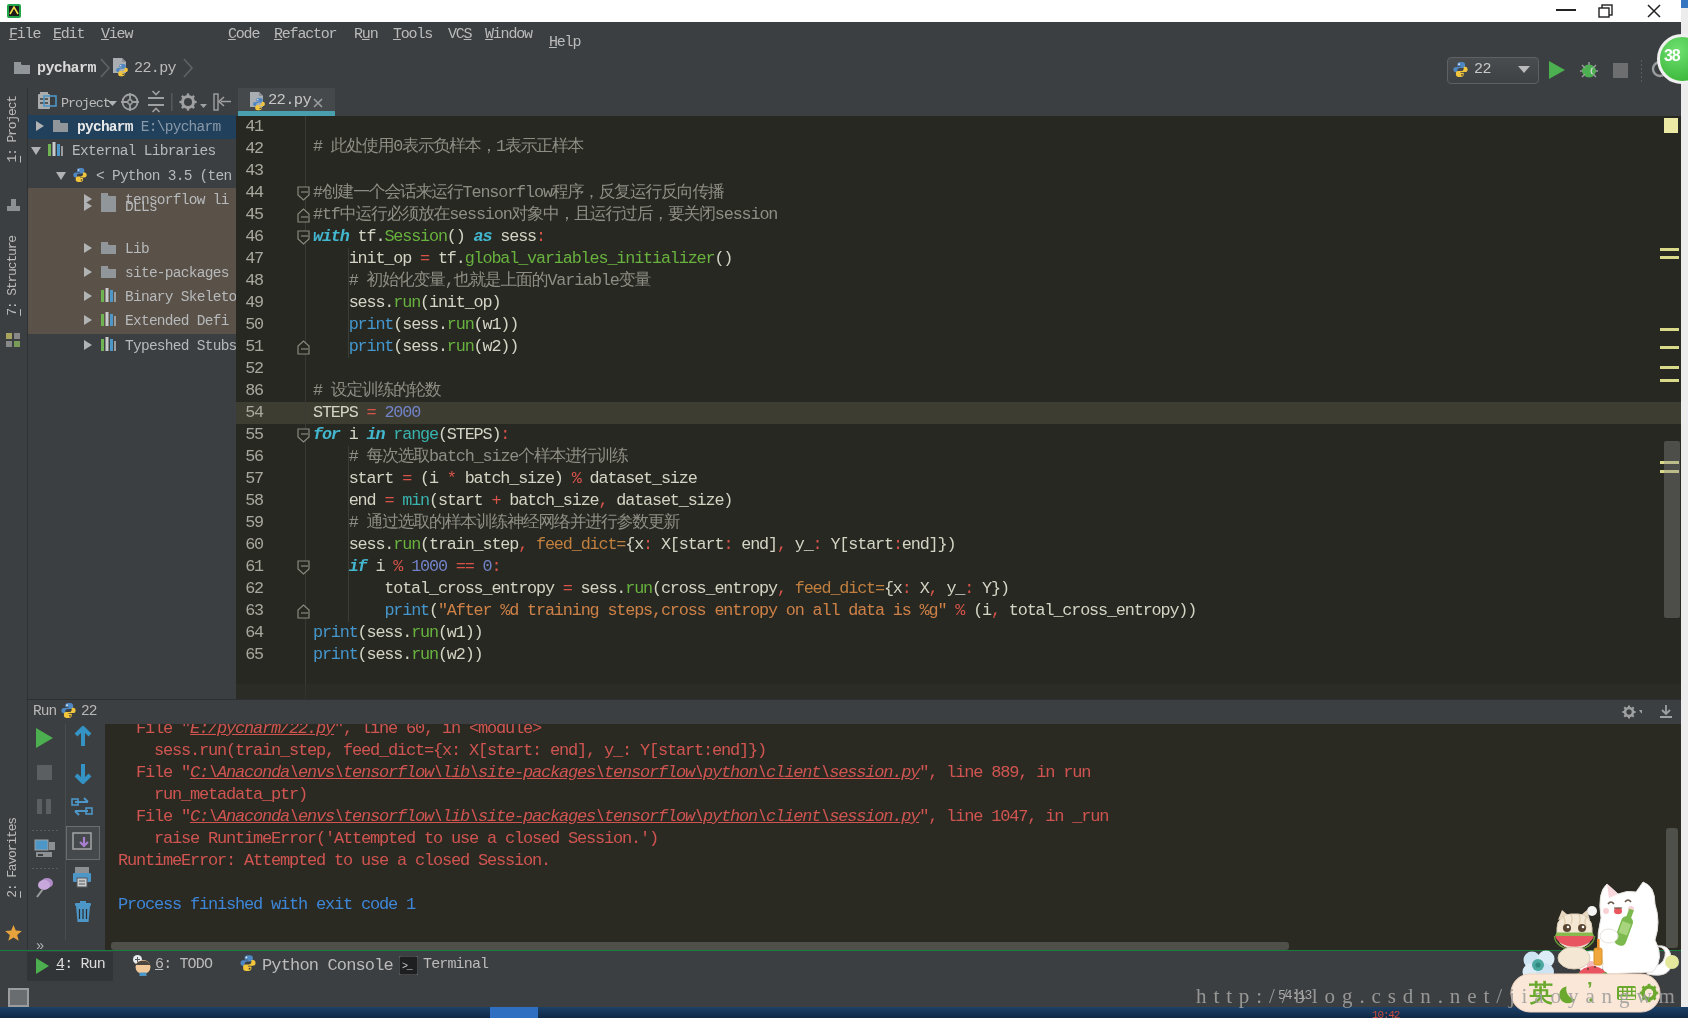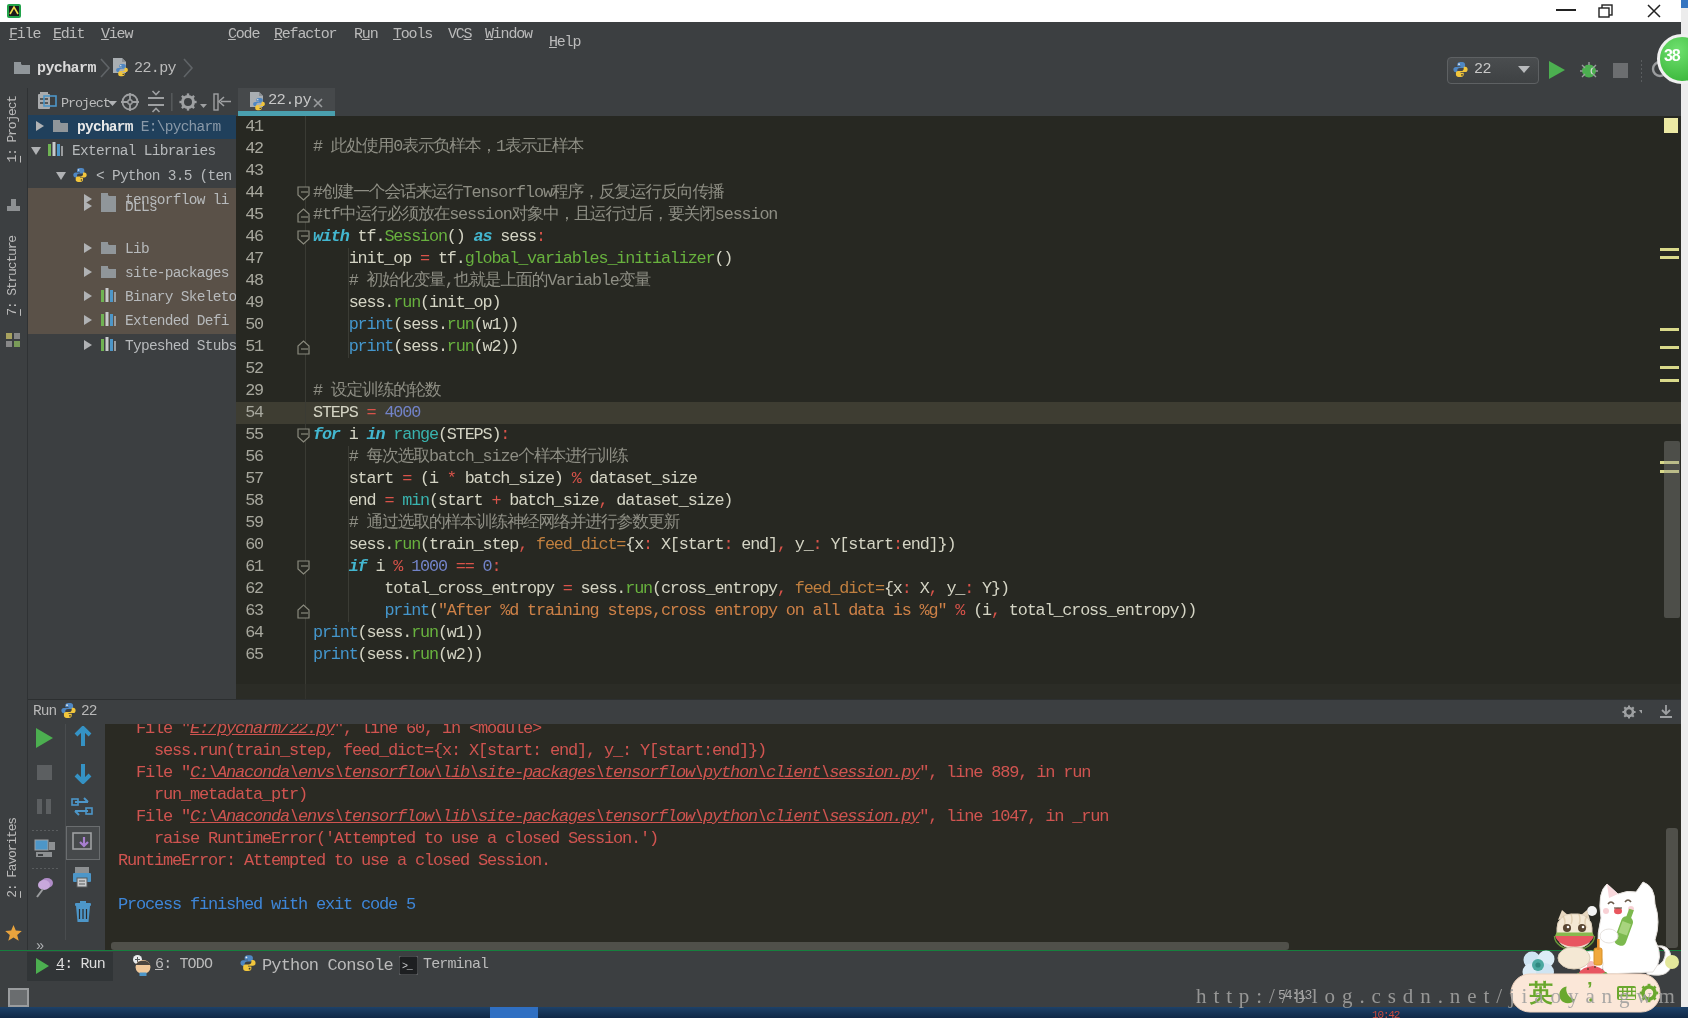--- a/index.html
+++ b/index.html
@@ -257,24 +257,24 @@
       <div class="gnum" style="top:154px;left:-13px;">48</div>
       <div class="codeline" style="top:154px;left:77px;"><span class="cm">    # 初始化变量,也就是上面的Variable变量</span></div>
       <div class="gnum" style="top:176px;left:-13px;">49</div>
       <div class="codeline" style="top:176px;left:77px;">    sess.<span class="fn">run</span>(init_op)</div>
       <div class="gnum" style="top:198px;left:-13px;">50</div>
       <div class="codeline" style="top:198px;left:77px;">    <span class="pr">print</span>(sess.<span class="fn">run</span>(w1))</div>
       <div class="gnum" style="top:220px;left:-13px;">51</div>
       <div class="codeline" style="top:220px;left:77px;">    <span class="pr">print</span>(sess.<span class="fn">run</span>(w2))</div>
       <div class="gnum" style="top:242px;left:-13px;">52</div>
       <div class="codeline" style="top:242px;left:77px;"></div>
-      <div class="gnum" style="top:264px;left:-13px;">29</div>
+      <div class="gnum" style="top:264px;left:-13px;">86</div>
       <div class="codeline" style="top:264px;left:77px;"><span class="cm"># 设定训练的轮数</span></div>
       <div class="gnum" style="top:286px;left:-13px;">54</div>
-      <div class="codeline" style="top:286px;left:77px;">STEPS <span class="op">=</span> <span class="nm">4000</span></div>
+      <div class="codeline" style="top:286px;left:77px;">STEPS <span class="op">=</span> <span class="nm">2000</span></div>
       <div class="gnum" style="top:308px;left:-13px;">55</div>
       <div class="codeline" style="top:308px;left:77px;"><span class="kw">for</span> i <span class="kw">in</span> <span class="bi">range</span>(STEPS)<span class="op">:</span></div>
       <div class="gnum" style="top:330px;left:-13px;">56</div>
       <div class="codeline" style="top:330px;left:77px;"><span class="cm">    # 每次选取batch_size个样本进行训练</span></div>
       <div class="gnum" style="top:352px;left:-13px;">57</div>
       <div class="codeline" style="top:352px;left:77px;">    start <span class="op">=</span> (i <span class="op">*</span> batch_size) <span class="op">%</span> dataset_size</div>
       <div class="gnum" style="top:374px;left:-13px;">58</div>
       <div class="codeline" style="top:374px;left:77px;">    end <span class="op">=</span> <span class="bi">min</span>(start <span class="op">+</span> batch_size<span class="op">,</span> dataset_size)</div>
       <div class="gnum" style="top:396px;left:-13px;">59</div>
       <div class="codeline" style="top:396px;left:77px;"><span class="cm">    # 通过选取的样本训练神经网络并进行参数更新</span></div>
@@ -409,21 +409,21 @@
         <path d="M6.5 9 v10 M10 9 v10 M13.5 9 v10" stroke="#2b2b2b" stroke-width="1.2"></path>
       </svg>
       <div class="abs" style="left:77px;top:24px;width:1583px;height:227px;background:#2a2a23;overflow:hidden;" id="console">
         <div class="redln" style="left:13px;top:-6px;">  File "<span class="u">E:/pycharm/22.py</span>", line 60, in &lt;module&gt;</div>
         <div class="redln" style="left:13px;top:16px;">    sess.run(train_step, feed_dict={x: X[start: end], y_: Y[start:end]})</div>
         <div class="redln" style="left:13px;top:38px;">  File "<span class="u">C:\Anaconda\envs\tensorflow\lib\site-packages\tensorflow\python\client\session.py</span>", line 889, in run</div>
         <div class="redln" style="left:13px;top:60px;">    run_metadata_ptr)</div>
         <div class="redln" style="left:13px;top:82px;">  File "<span class="u">C:\Anaconda\envs\tensorflow\lib\site-packages\tensorflow\python\client\session.py</span>", line 1047, in _run</div>
         <div class="redln" style="left:13px;top:104px;">    raise RuntimeError('Attempted to use a closed Session.')</div>
         <div class="redln" style="left:13px;top:126px;">RuntimeError: Attempted to use a closed Session.</div>
-        <div class="abs mono" style="left:13px;top:170px;height:22px;line-height:22px;color:#3e86d8;white-space:pre;font-size:17px;letter-spacing:-1.2px;">Process finished with exit code 5</div>
+        <div class="abs mono" style="left:13px;top:170px;height:22px;line-height:22px;color:#3e86d8;white-space:pre;font-size:17px;letter-spacing:-1.2px;">Process finished with exit code 1</div>
         <div class="abs" style="left:6px;top:218px;width:1178px;height:8px;background:#50504a;border-radius:3px;"></div>
         <div class="abs" style="left:1561px;top:104px;width:12px;height:120px;background:#50504a;border-radius:3px;"></div>
       </div>
     </div>
 
   <div class="abs" id="bottombar" style="left:0;top:950px;width:1688px;height:30px;background:#3c3f41;border-top:1px solid #15803d;">
       <div class="abs" style="left:27px;top:1px;width:86px;height:29px;background:#313537;"></div>
       <div class="abs" style="left:36px;top:7px;width:0;height:0;border-left:13px solid #4caf50;border-top:8px solid transparent;border-bottom:8px solid transparent;"></div>
       <div class="abs mono" style="left:56px;top:5px;font-size:15px;letter-spacing:-0.85px;color:#dddddd;"><span style="text-decoration:underline">4</span>: Run</div>
       <svg class="abs" style="left:131px;top:3px" width="22" height="22">

